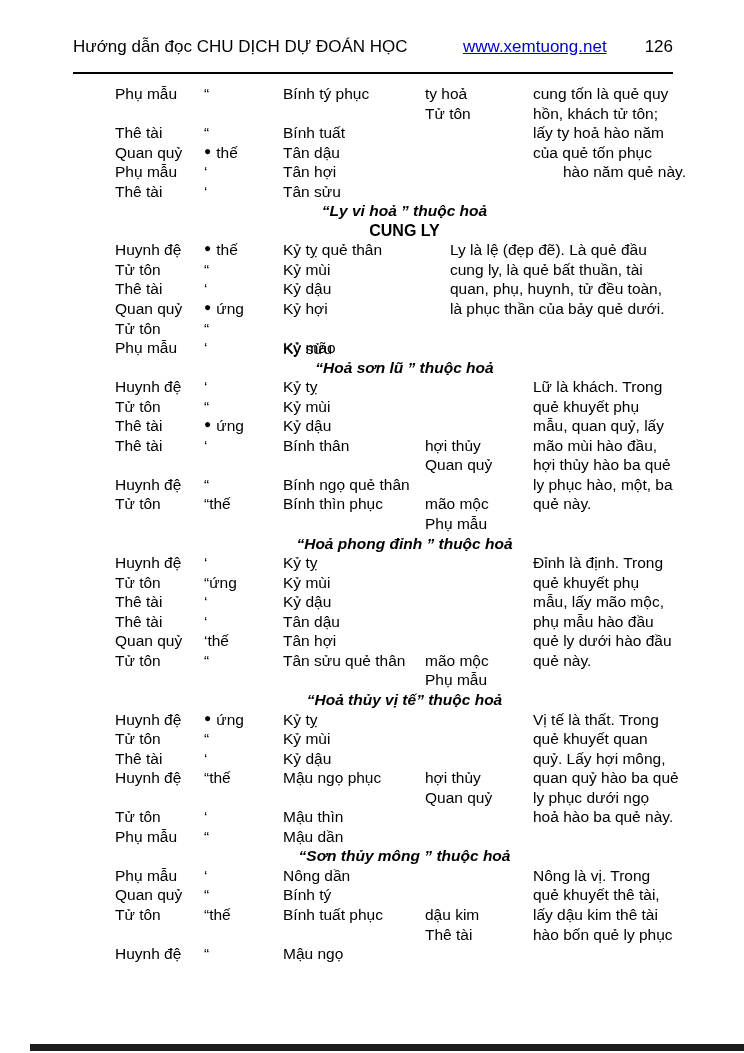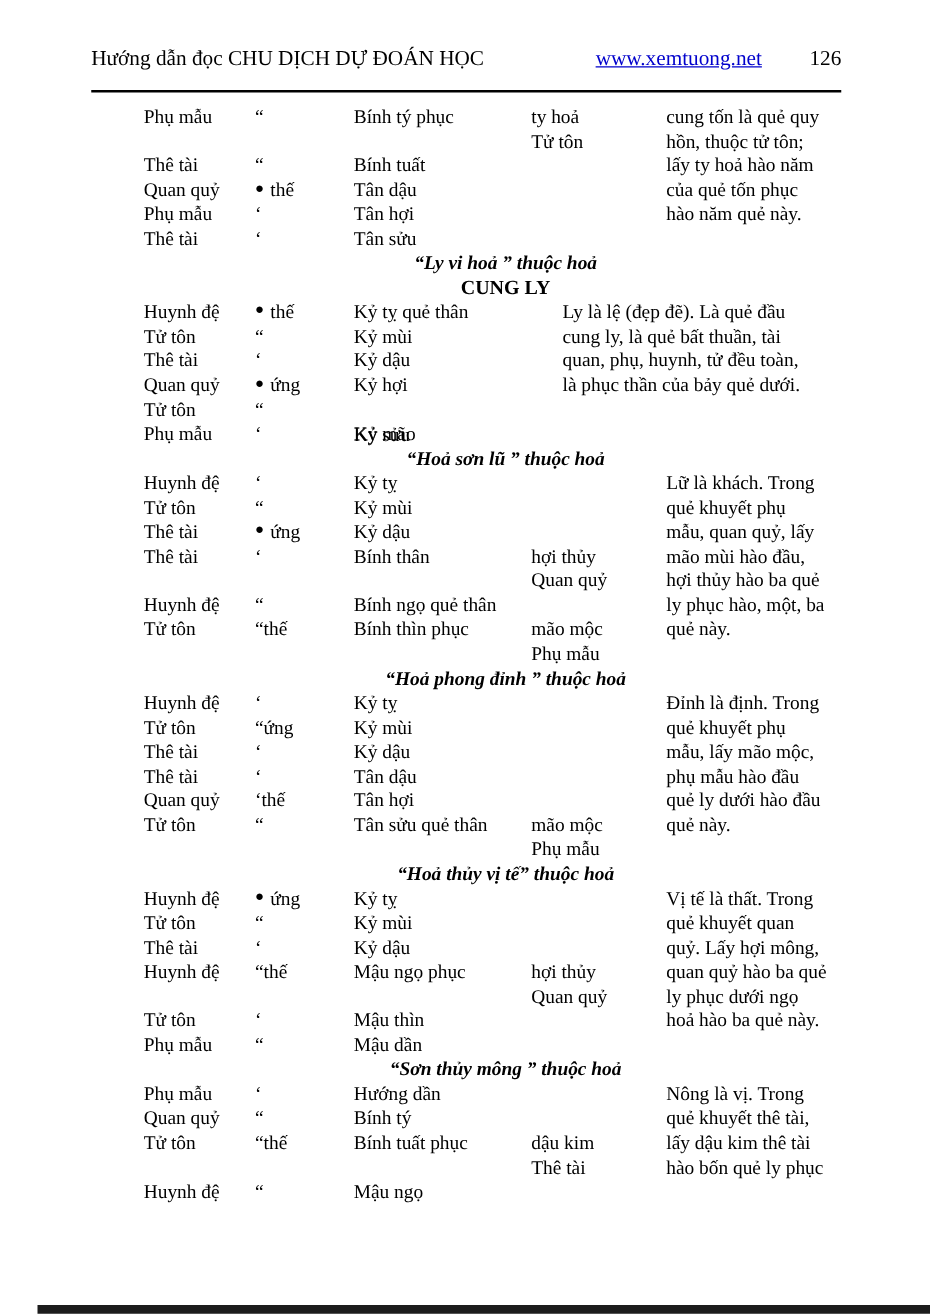--- a/index.html
+++ b/index.html
@@ -1,18 +1,18 @@
 <!DOCTYPE html>
 <html><head>
 <meta charset="utf-8">
 <style>
   html,body{margin:0;padding:0;background:#e8e8e8;}
   .page{
     position:relative;width:744px;height:1053px;background:#ffffff;
-    font-family:Liberation Serif, serif;color:#000;overflow:hidden;
+    font-family:Liberation Sans, sans-serif;color:#000;overflow:hidden;
   }
   .header{
     position:absolute;top:37px;left:73px;width:600px;
     display:flex;justify-content:space-between;align-items:baseline;
     font-size:17px;white-space:nowrap;
   }
   .header-right{display:flex;align-items:baseline;}
   .site-link{color:#0000cc;text-decoration:underline;cursor:pointer;}
   .page-num{margin-left:38px;color:#000;}
   .rule{position:absolute;top:72px;left:73px;width:600px;height:2px;background:#000;}
@@ -45,39 +45,39 @@
   <div class="content" id="content">
       <div class="line">
         <span class="c" style="left: 115px;">Phụ mẫu</span>
         <span class="c" style="left: 204px;">“</span>
         <span class="c" style="left: 283px;">Bính tý phục</span>
         <span class="c" style="left: 425px;">ty hoả</span>
         <span class="c" style="left: 533px;">cung tốn là quẻ quy</span>
       </div>
       <div class="line">
         <span class="c" style="left: 425px;">Tử tôn</span>
-        <span class="c" style="left: 533px;">hồn, thuộc tử tôn;</span>
+        <span class="c" style="left: 533px;">hồn, khách tử tôn;</span>
       </div>
       <div class="line">
         <span class="c" style="left: 115px;">Thê tài</span>
         <span class="c" style="left: 204px;">“</span>
         <span class="c" style="left: 283px;">Bính tuất</span>
         <span class="c" style="left: 533px;">lấy ty hoả hào năm</span>
       </div>
       <div class="line">
         <span class="c" style="left: 115px;">Quan quỷ</span>
         <span class="c" style="left: 204px;"><span class="bullet">●</span>thế</span>
         <span class="c" style="left: 283px;">Tân dậu</span>
         <span class="c" style="left: 533px;">của quẻ tốn phục</span>
       </div>
       <div class="line">
         <span class="c" style="left: 115px;">Phụ mẫu</span>
         <span class="c" style="left: 204px;">‘</span>
         <span class="c" style="left: 283px;">Tân hợi</span>
-        <span class="c" style="left: 533px;">hào năm quẻ này.</span>
+        <span class="c" style="left: 563px;">hào năm quẻ này.</span>
       </div>
       <div class="line">
         <span class="c" style="left: 115px;">Thê tài</span>
         <span class="c" style="left: 204px;">‘</span>
         <span class="c" style="left: 283px;">Tân sửu</span>
       </div>
       <div class="line subtitle-line">“Ly vi hoả ” thuộc hoả</div>
       <div class="line heading-line">CUNG LY</div>
       <div class="line">
         <span class="c" style="left: 115px;">Huynh đệ</span>
@@ -238,21 +238,21 @@
       </div>
       <div class="line">
         <span class="c" style="left: 115px;">Phụ mẫu</span>
         <span class="c" style="left: 204px;">“</span>
         <span class="c" style="left: 283px;">Mậu dần</span>
       </div>
       <div class="line subtitle-line">“Sơn thủy mông ” thuộc hoả</div>
       <div class="line">
         <span class="c" style="left: 115px;">Phụ mẫu</span>
         <span class="c" style="left: 204px;">‘</span>
-        <span class="c" style="left: 283px;">Hướng dần</span>
+        <span class="c" style="left: 283px;">Nông dần</span>
         <span class="c" style="left: 533px;">Nông là vị. Trong</span>
       </div>
       <div class="line">
         <span class="c" style="left: 115px;">Quan quỷ</span>
         <span class="c" style="left: 204px;">“</span>
         <span class="c" style="left: 283px;">Bính tý</span>
         <span class="c" style="left: 533px;">quẻ khuyết thê tài,</span>
       </div>
       <div class="line">
         <span class="c" style="left: 115px;">Tử tôn</span>

